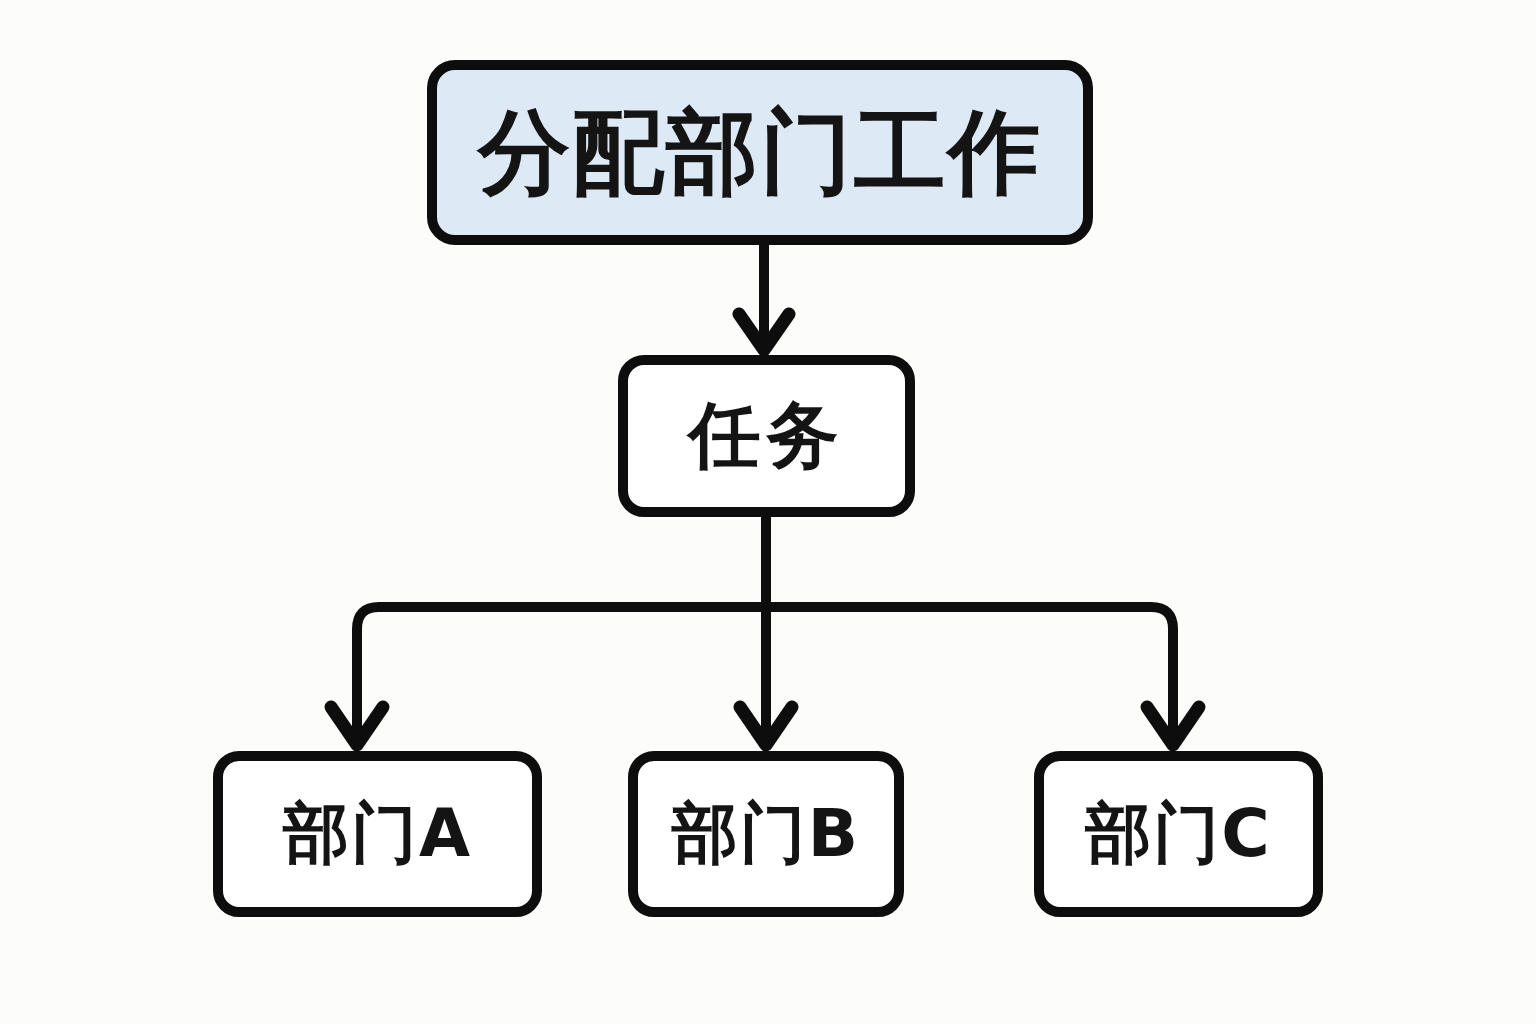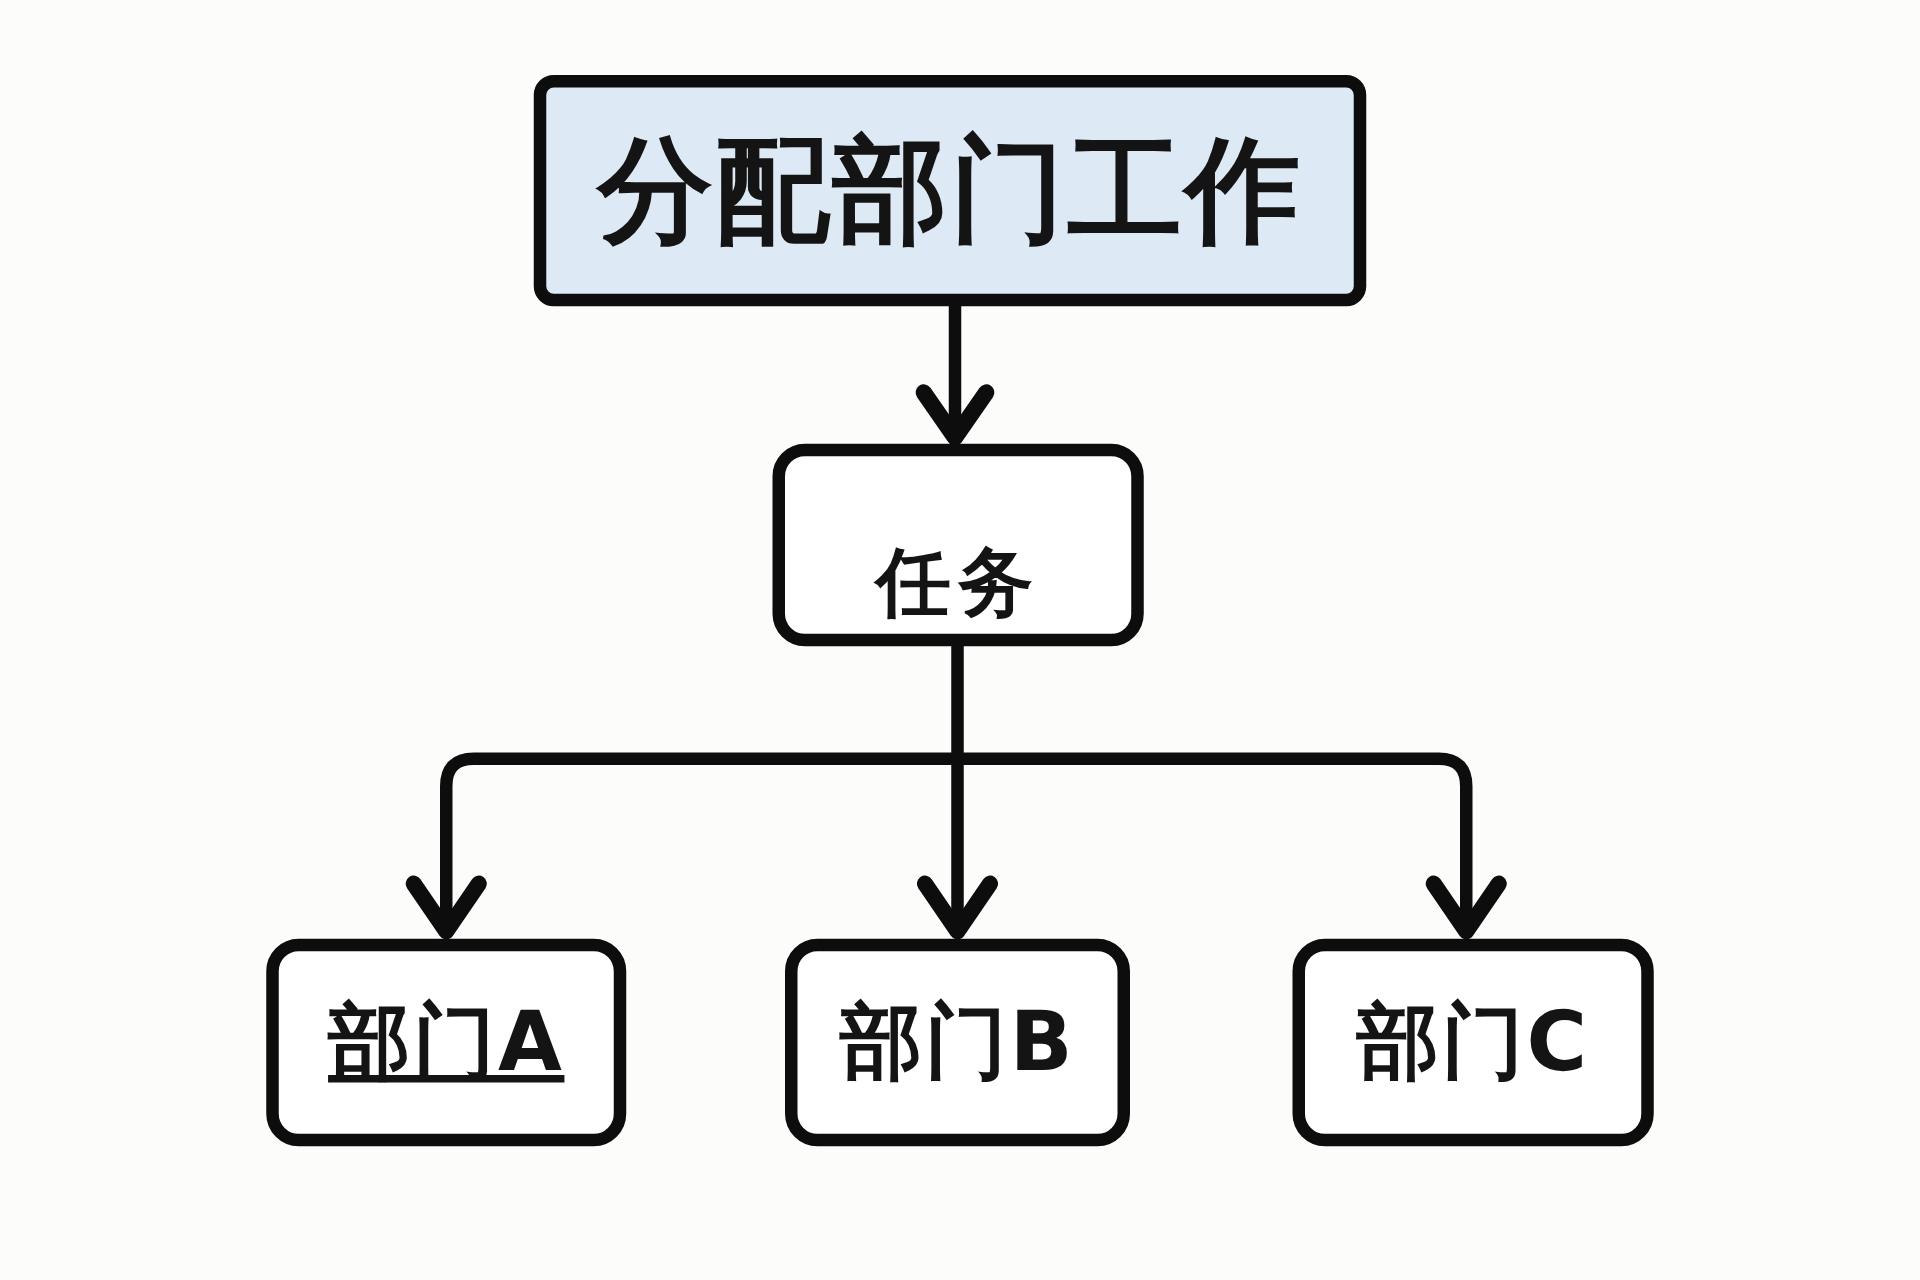--- a/index.html
+++ b/index.html
@@ -37,40 +37,39 @@
     color: #141414;
     font-weight: bold;
     white-space: nowrap;
   }
   .node-root {
     left: 427px;
     top: 60px;
     width: 666px;
     height: 185px;
     background: var(--root-fill, #dde9f4);
-    border-radius: 16px;
+    border-radius: 28px;
     font-size: 92px;
     letter-spacing: 2px;
   }
   .node-task {
     left: 618px;
     top: 355px;
     width: 297px;
     height: 162px;
-    font-size: 60px;
+    font-size: 72px;
     letter-spacing: 6px;
-    align-items: flex-end;
   }
   .node-dept {
     top: 751px;
     height: 166px;
     font-size: 66px;
     letter-spacing: 2px;
   }
-  .node-dept-a { left: 213px; width: 288px; text-decoration: underline; }
+  .node-dept-a { left: 213px; width: 329px; }
   .node-dept-b { left: 628px; width: 276px; }
   .node-dept-c { left: 1034px; width: 289px; }
 </style>
 </head>
 <body>
 
 <div class="canvas">
 
   <svg class="connector-layer" viewBox="0 0 1536 1024">
     <g stroke="#0d0d0d" stroke-width="10" fill="none">

